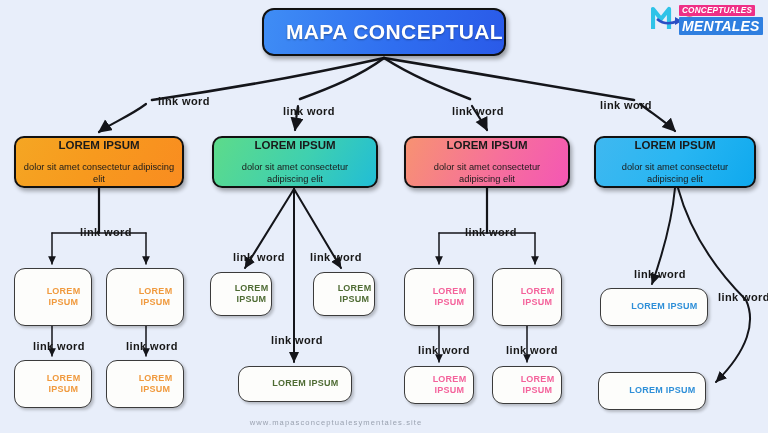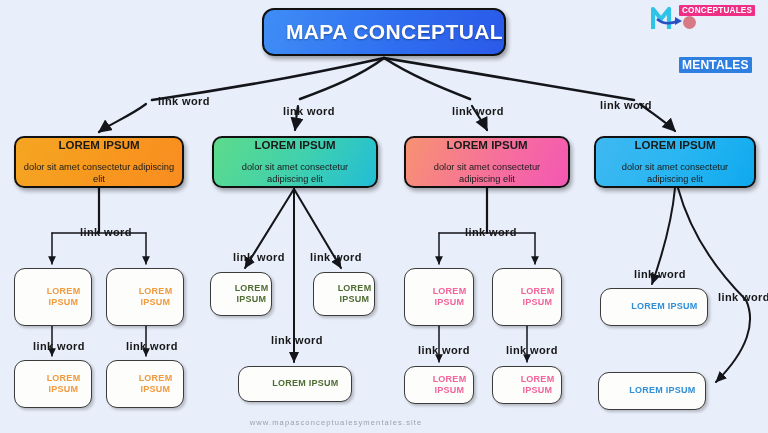--- a/index.html
+++ b/index.html
@@ -70,28 +70,28 @@
 
   
   .lw{position:absolute;font-size:11px;font-weight:bold;color:#171717;
       letter-spacing:.4px;white-space:nowrap;}
 
   
   .footer{position:absolute;left:0;top:418px;width:672px;text-align:center;
           font-size:7.6px;color:#9aa2b0;letter-spacing:1.1px;}
 
   
-  .logo{position:absolute;left:651px;top:2px;width:100px;height:32px;}
+  .logo{position:absolute;left:651px;top:2px;width:100px;height:32px;font-style:italic;}
   .logo .mark{position:absolute;left:0;top:3px;width:36px;height:26px;}
   .logo .bar1{position:absolute;left:28px;top:3px;background:#ef2f86;
      color:#fff;font-size:8.2px;font-weight:bold;letter-spacing:.2px;
      padding:1px 3px;border-radius:1px;}
   .logo .bar2{position:absolute;left:28px;top:15px;background:#2f7fe0;
-     color:#fff;font-size:12px;font-weight:bold;letter-spacing:.2px;
-     padding:1px 3px;border-radius:1px;margin-top:40px;}
+     color:#fff;font-size:14px;font-weight:bold;letter-spacing:.2px;
+     padding:1px 3px;border-radius:1px;}
   .logo .brain{position:absolute;left:32px;top:14px;width:13px;height:13px;
      border-radius:50%;background:#d77a86;}
 </style>
 </head>
 <body>
 
 <div id="stage">
 
   <svg class="edges" viewBox="0 0 768 433">
     <defs>

